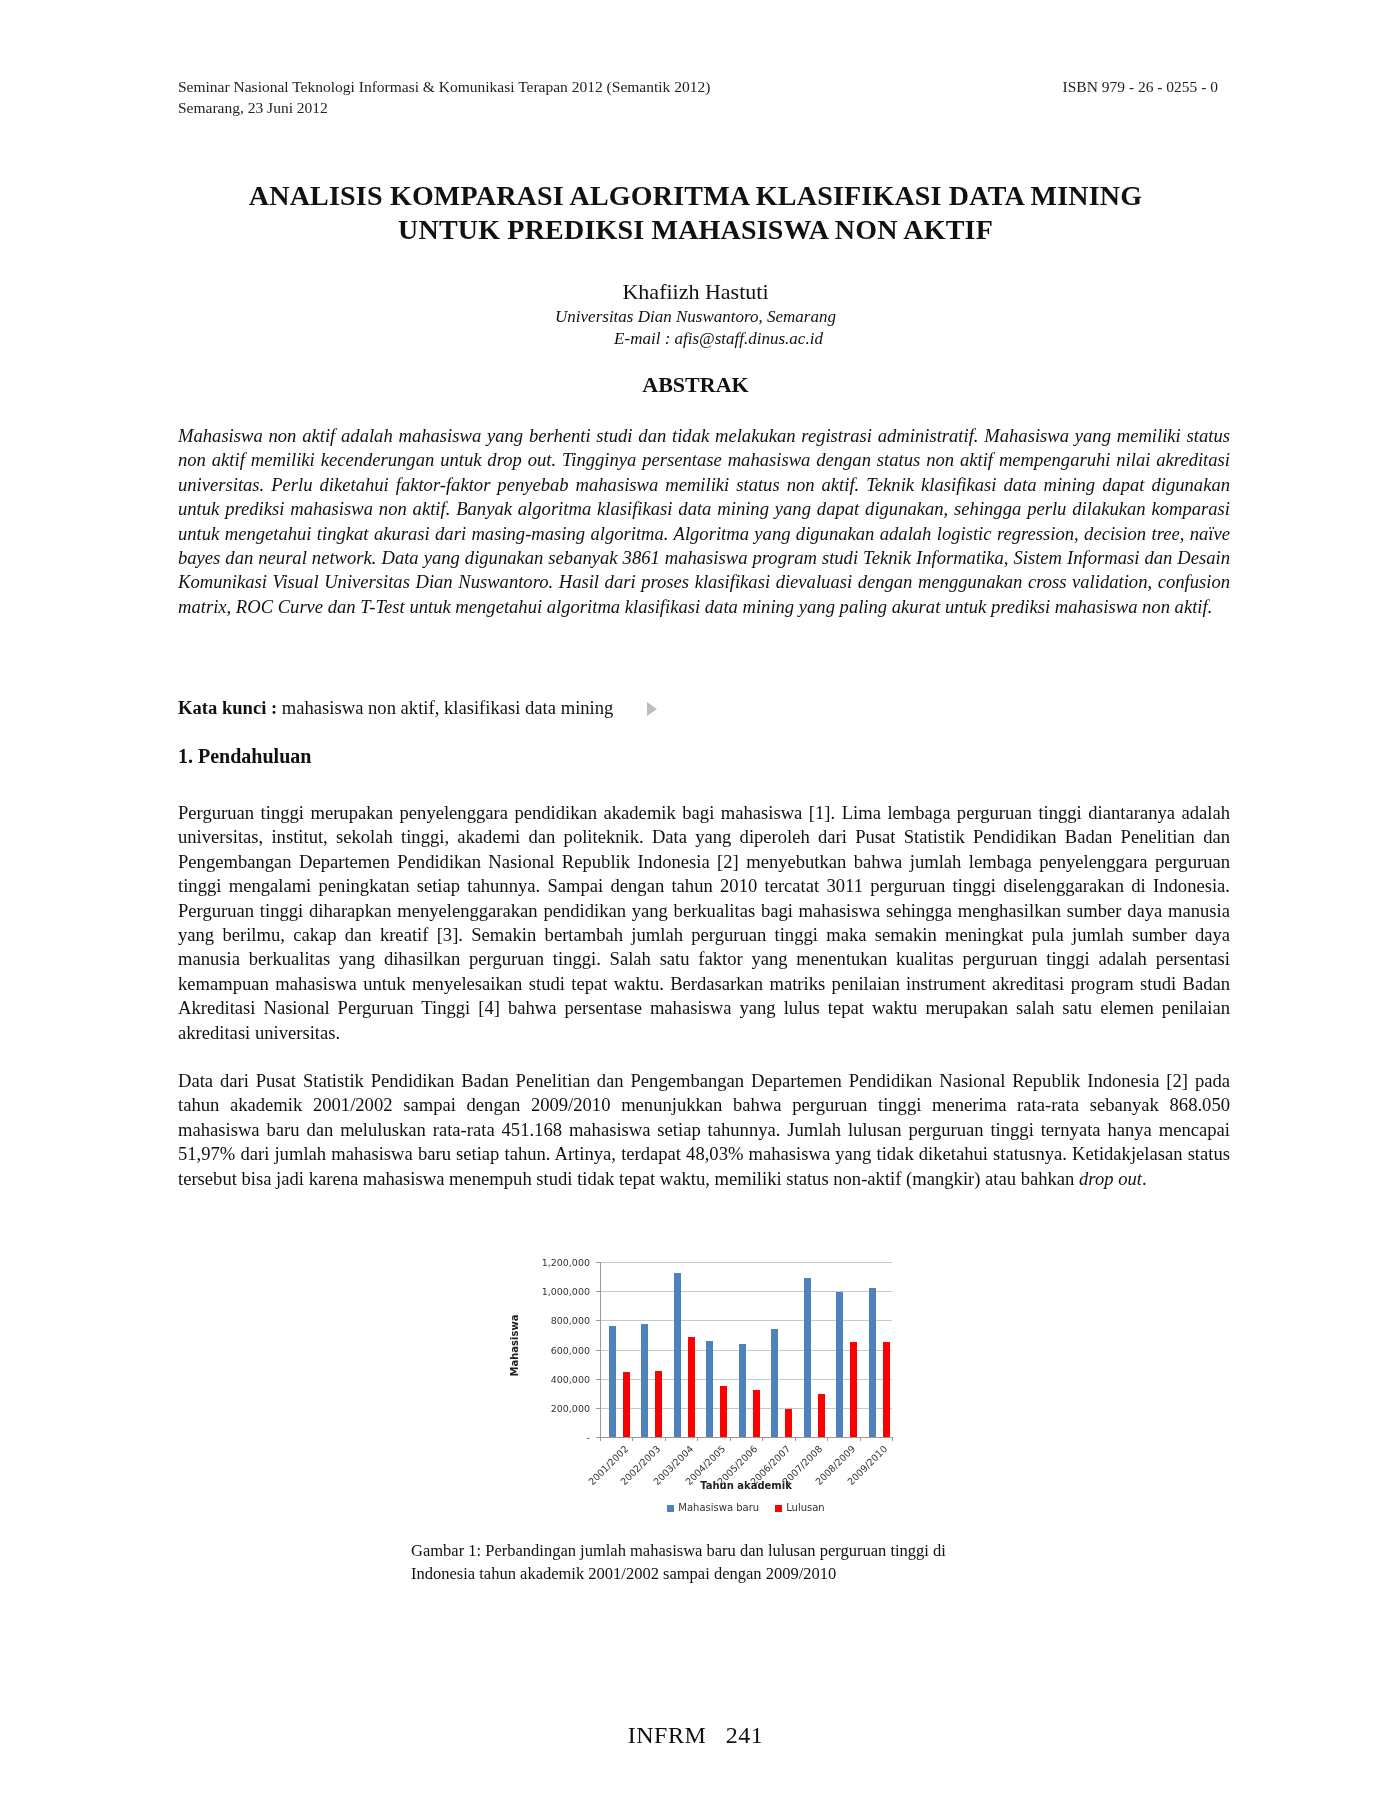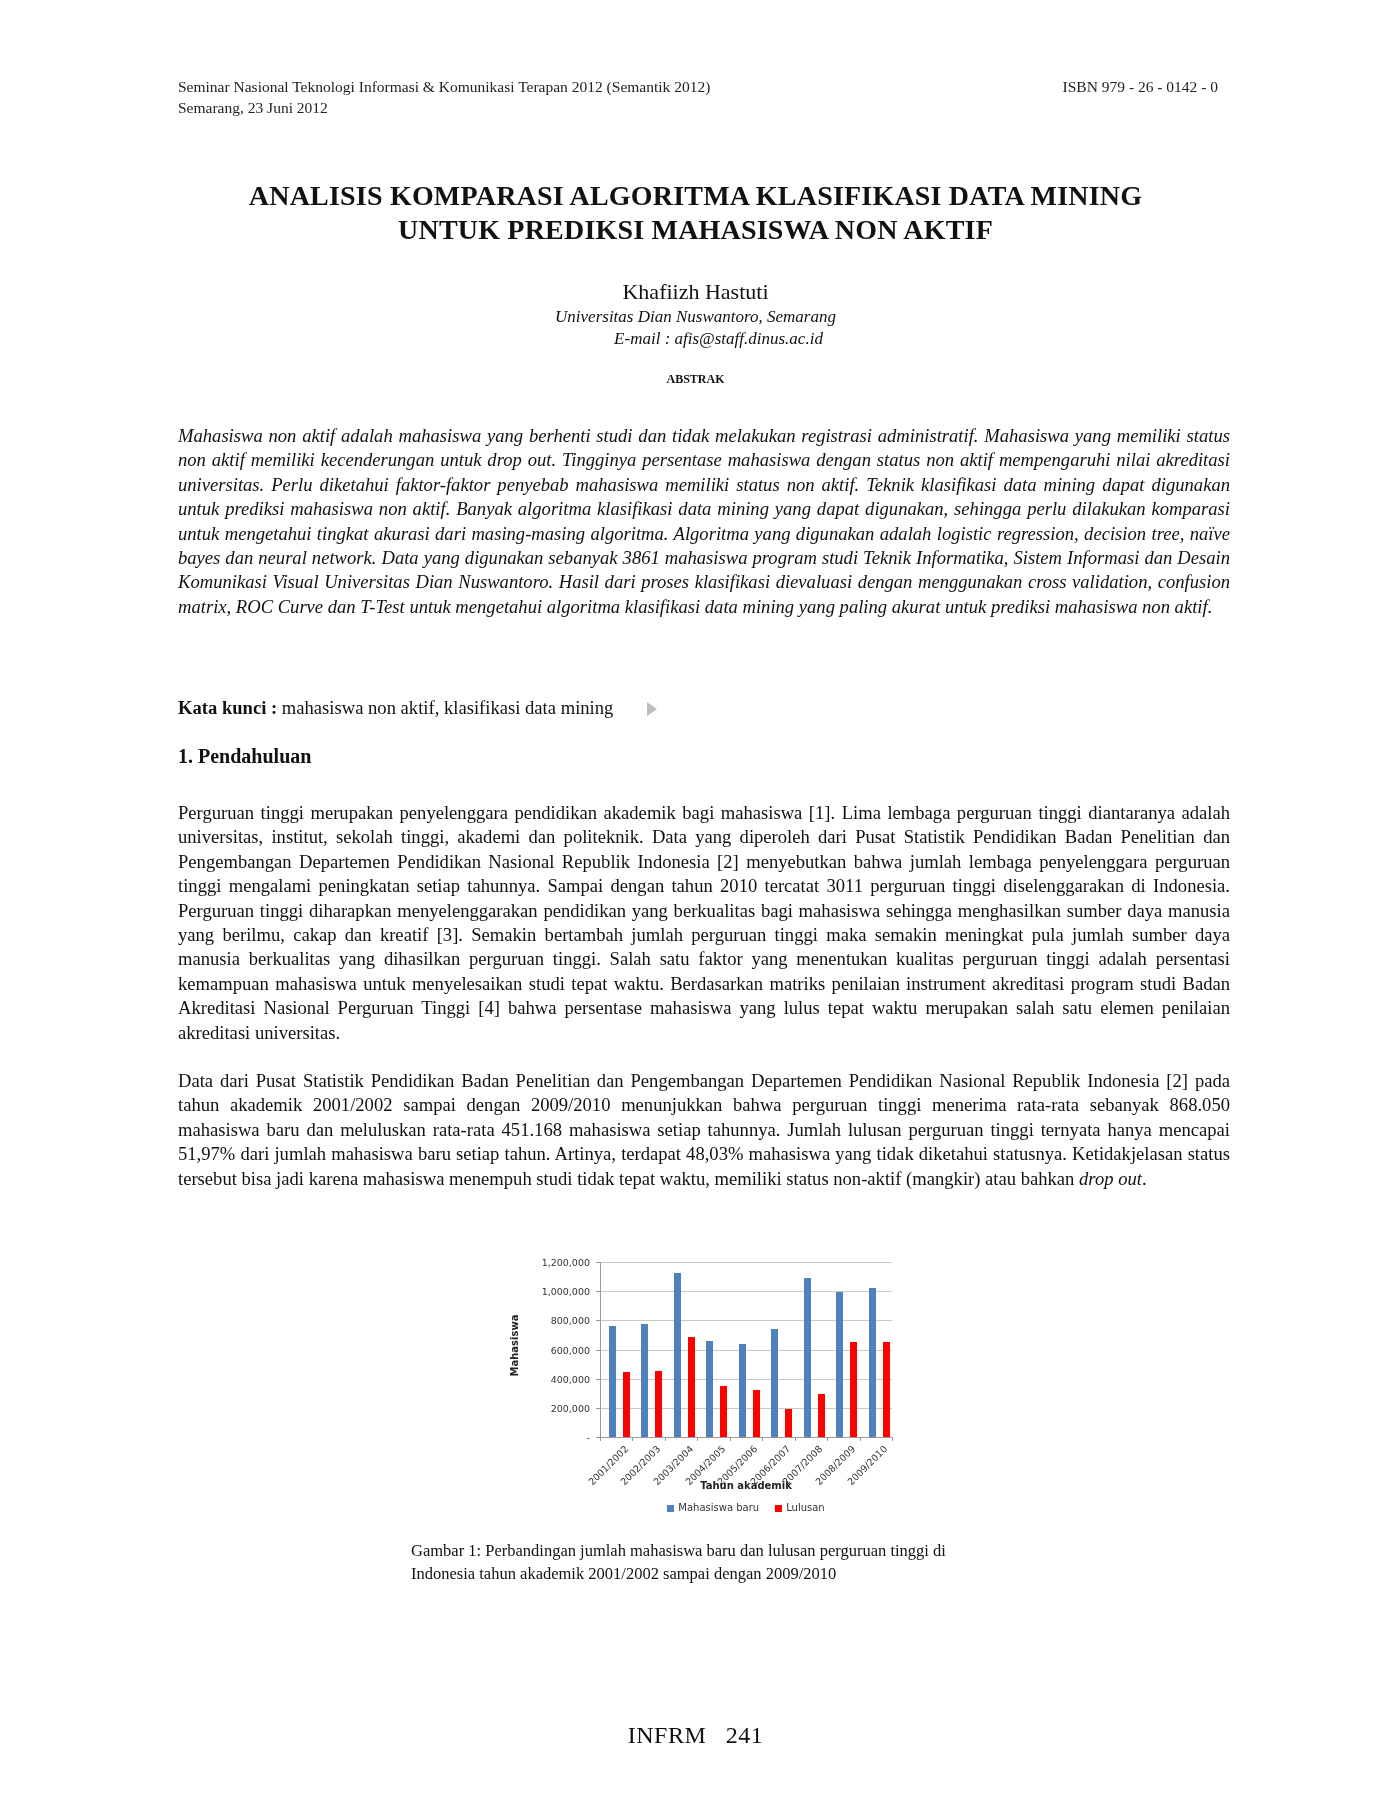--- a/index.html
+++ b/index.html
@@ -3,21 +3,21 @@
 <meta charset="utf-8">
 <style>
   html, body { margin: 0; padding: 0; background: #ffffff; }
   body { width: 1391px; height: 1800px; position: relative; overflow: hidden;
          font-family: "Liberation Serif", "DejaVu Serif", serif; color: #111; }
   .abs { position: absolute; }
   .hdr { font-size: 15.5px; line-height: 21px; color: #222; }
   .title { left: 0; width: 1391px; text-align: center; font-weight: bold; font-size: 28px; line-height: 34px; letter-spacing: 0.2px; }
   .author { left: 0; width: 1391px; text-align: center; font-weight: normal; font-size: 22px; }
   .aff { left: 0; width: 1391px; text-align: center; font-style: italic; font-size: 17px; line-height: 22px; }
-  .abstrak-h { left: 0; width: 1391px; text-align: center; font-weight: bold; font-size: 12px; }
+  .abstrak-h { left: 0; width: 1391px; text-align: center; font-weight: bold; font-size: 22px; }
   .para { left: 178px; width: 1052px; font-size: 18.6px; line-height: 24.4px; text-align: justify; }
   .abstract { font-style: italic; }
   .kw { left: 178px; font-size: 18.6px; }
   .kw b { font-weight: bold; }
   .sec { left: 178px; font-size: 20px; font-weight: bold; }
   .caption { left: 411px; width: 640px; font-size: 16.5px; line-height: 23px; }
   .footer { left: 0; width: 1391px; text-align: center; font-size: 24px; letter-spacing: 0.5px; }
   .cursor-mark { position: absolute; width: 0; height: 0; border-left: 7px solid transparent; border-right: 7px solid transparent; border-bottom: 10px solid #bdbdbd; transform: rotate(90deg); }
 
   
@@ -34,21 +34,21 @@
   .chart .ytitle { position: absolute; left: -16px; top: 100px; font-weight: bold; font-size: 10px; color: #222; transform: rotate(-90deg); white-space: nowrap; }
   .chart .legend { position: absolute; left: 100px; width: 292px; top: 262px; text-align: center; font-size: 10px; color: #333; }
   .chart .legend .sw { display: inline-block; width: 7px; height: 7px; margin-right: 4px; vertical-align: middle; }
   .chart .legend .item { display: inline-block; margin: 0 8px; }
 </style>
 </head>
 <body>
 
 <div class="abs hdr" style="left:178px; top:76px;">Seminar Nasional Teknologi Informasi &amp; Komunikasi Terapan 2012 (Semantik 2012)</div>
 <div class="abs hdr" style="left:178px; top:97px;">Semarang, 23 Juni 2012</div>
-<div class="abs hdr" style="left:1030px; top:76px; width:188px; text-align:right;">ISBN 979 - 26 - 0142 - 0</div>
+<div class="abs hdr" style="left:1030px; top:76px; width:188px; text-align:right;">ISBN 979 - 26 - 0255 - 0</div>
 
 <div class="abs title" style="top:179px;">ANALISIS KOMPARASI ALGORITMA KLASIFIKASI DATA MINING</div>
 <div class="abs title" style="top:213px;">UNTUK PREDIKSI MAHASISWA NON AKTIF</div>
 
 <div class="abs author" style="top:279px;">Khafiizh Hastuti</div>
 <div class="abs aff" style="top:306px;">Universitas Dian Nuswantoro, Semarang</div>
 <div class="abs aff" style="top:328px;margin-left:23px;">E-mail : afis@staff.dinus.ac.id</div>
 
 <div class="abs abstrak-h" style="top:372px;">ABSTRAK</div>
 <div class="abs para abstract" style="top:424px;">Mahasiswa non aktif adalah mahasiswa yang berhenti studi dan tidak melakukan registrasi administratif. Mahasiswa yang memiliki status non aktif memiliki kecenderungan untuk drop out. Tingginya persentase mahasiswa dengan status non aktif mempengaruhi nilai akreditasi universitas. Perlu diketahui faktor-faktor penyebab mahasiswa memiliki status non aktif. Teknik klasifikasi data mining dapat digunakan untuk  prediksi mahasiswa non aktif. Banyak algoritma klasifikasi data mining yang dapat digunakan, sehingga perlu dilakukan komparasi untuk mengetahui tingkat akurasi dari masing-masing algoritma. Algoritma yang digunakan adalah logistic regression, decision tree, naïve bayes dan neural network. Data yang digunakan sebanyak 3861 mahasiswa program studi Teknik Informatika, Sistem Informasi dan Desain Komunikasi Visual Universitas Dian Nuswantoro. Hasil dari proses klasifikasi dievaluasi dengan menggunakan cross validation, confusion matrix, ROC Curve dan T-Test untuk mengetahui algoritma klasifikasi data mining yang paling akurat untuk prediksi mahasiswa non aktif.</div>

